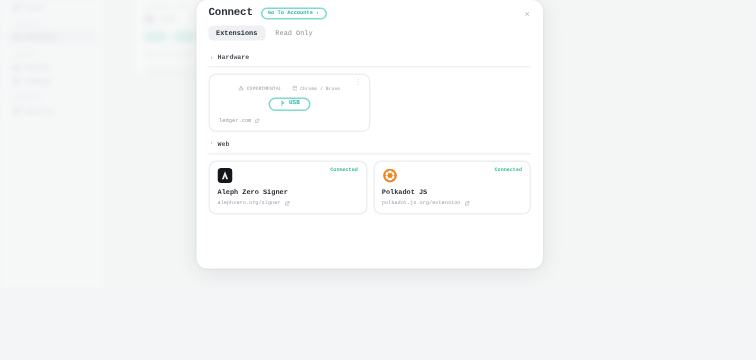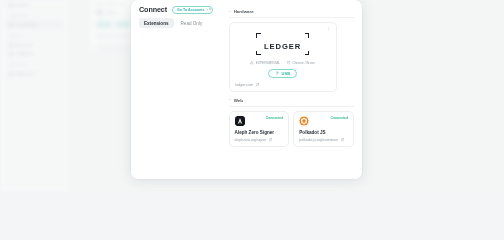--- a/index.html
+++ b/index.html
@@ -49,21 +49,21 @@
   .bg-main-pane {
     position: absolute; left: 70px; top: 0; right: 0; bottom: 0; background: #f4f5f6;
   }
 
   
   .scrim { position: absolute; inset: 0; background: rgba(244,245,246,.55); }
   .modal {
     position: absolute; left: 131px; top: 0; width: 231px; height: 179px;
     background: #ffffff; border-radius: 7px;
     box-shadow: 0 2px 14px rgba(23,28,36,.10), 0 0 0 1px rgba(0,0,0,.025);
-    display: flex; flex-direction: row; overflow: hidden;
+    display: flex; flex-direction: column; overflow: hidden; font-family: Liberation Mono, monospace;
   }
   .modal-head { padding: 5px 8px 0 8px; position: relative; flex: none; }
   .title-row { display: flex; align-items: center; gap: 5px; }
   .modal-title { font-size: 7.2px; font-weight: 700; color: #2b3038; letter-spacing: -.1px; }
   .accounts-badge {
     display: inline-flex; align-items: center; gap: 2px;
     height: 8px; padding: 0 4px; border-radius: 6px;
     border: .6px solid #7fd9cd; color: #2fb8a6;
     font-size: 3.6px; font-weight: 600; white-space: nowrap;
   }
@@ -222,26 +222,20 @@
 
       <div class="section">
         <div class="section-head">
           <span class="caret">›</span>
           <span>Hardware</span>
         </div>
 
         <div class="hw-card">
           <div class="hw-dots">⋮</div>
 
-          <div class="hw-logo-wrap">
-            <span class="ledger-logo">
-              <i class="tl"></i><i class="tr"></i><i class="bl"></i><i class="br"></i>
-              <span class="txt">LEDGER</span>
-            </span>
-          </div>
 
           <div class="hw-meta">
             <span class="meta-chip">
               <svg class="gi" viewBox="0 0 12 12">
                 <path d="M6 1 11 10.5H1z" fill="none" stroke="#9aa0a7" stroke-width="1.2" stroke-linejoin="round"></path>
                 <path d="M6 4.6v2.6" stroke="#9aa0a7" stroke-width="1.2" stroke-linecap="round"></path>
               </svg>
               <span>EXPERIMENTAL</span>
             </span>
             <span class="meta-chip">

